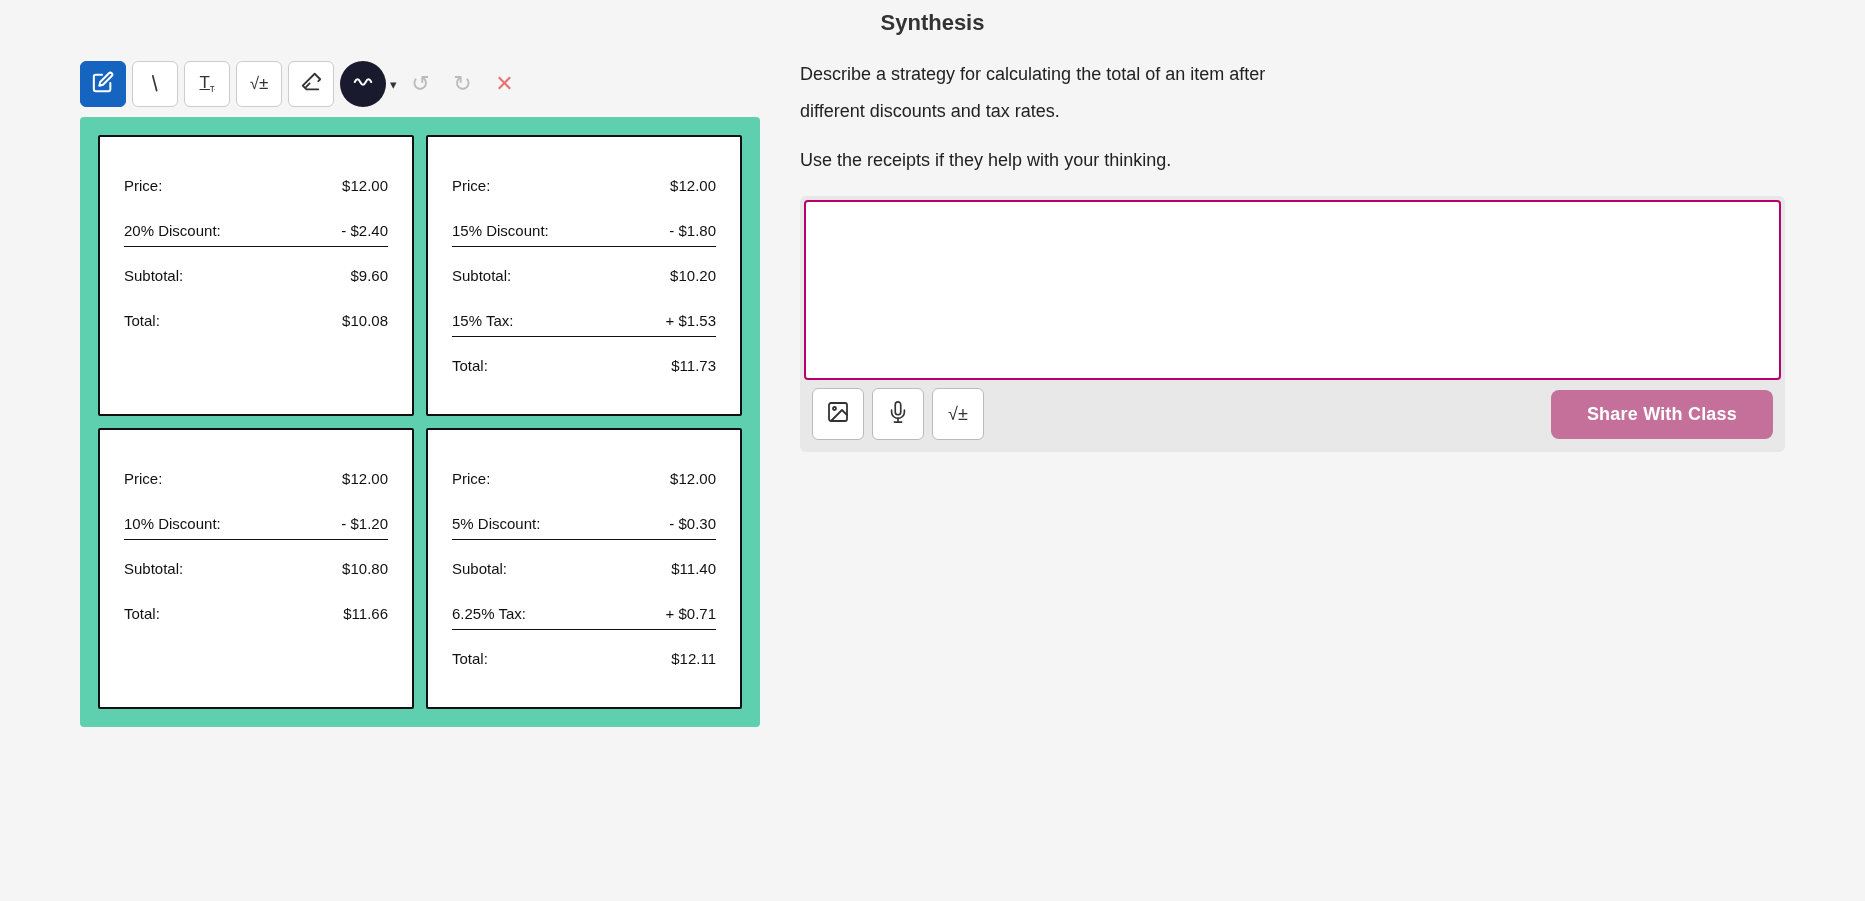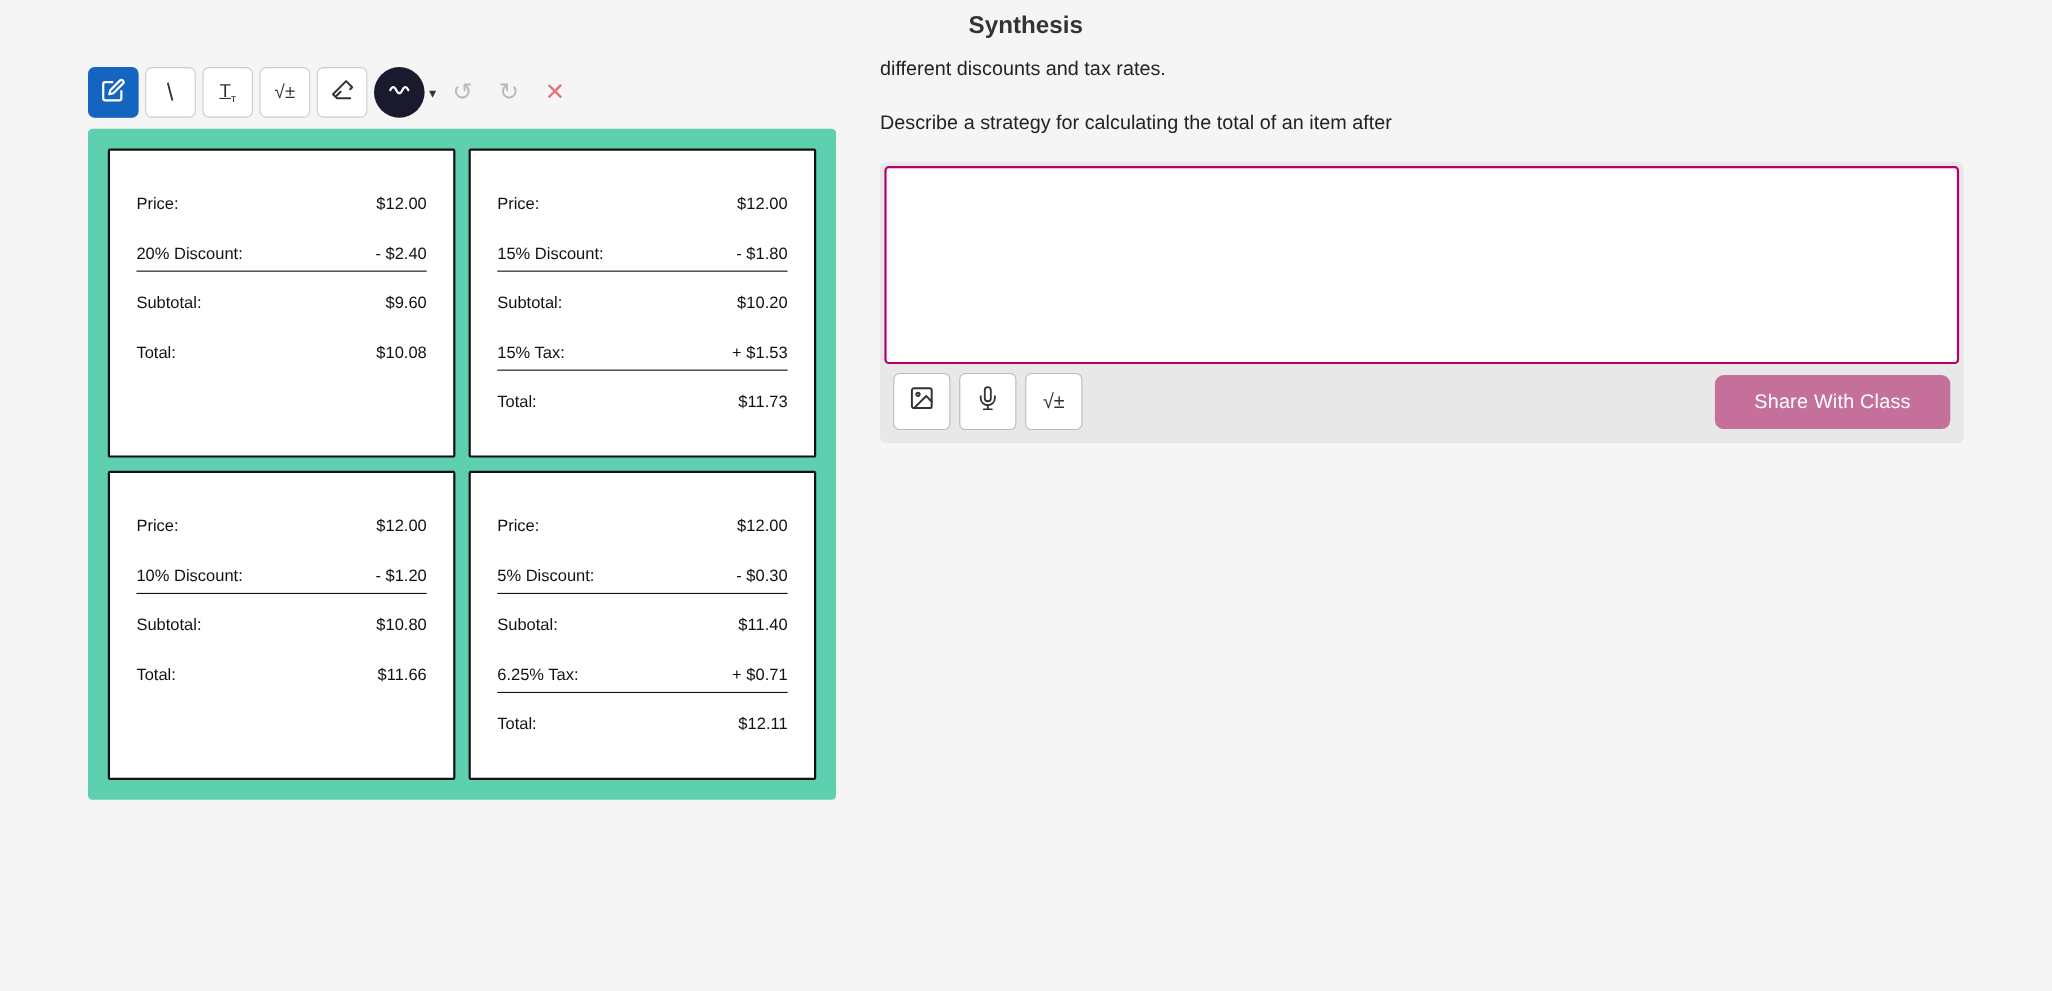--- a/index.html
+++ b/index.html
@@ -227,21 +227,21 @@
     }
 
     .share-btn {
       margin-left: auto;
       background: #c4709a;
       color: #fff;
       border: none;
       border-radius: 8px;
       padding: 14px 36px;
       font-size: 18px;
-      font-weight: 400;
+      font-weight: 700;
       cursor: pointer;
       letter-spacing: 0.2px;
     }
   </style>
 </head>
 <body>
 
 <div class="page-title">Synthesis</div>
 
 <div class="main-container">
@@ -376,22 +376,23 @@
         <div class="receipt-row">
           <span class="receipt-label">Total:</span>
           <span class="receipt-value">$12.11</span>
         </div>
       </div>
 
     </div>
   </div>
 
   <div class="right-panel">
+    <p class="instruction-text">Describe a strategy for calculating the total of an item after</p>
     <p class="instruction-text" style="margin-top:-12px;">different discounts and tax rates.</p>
-    <p class="instruction-text">Describe a strategy for calculating the total of an item after</p>
+    <p class="instruction-text">Use the receipts if they help with your thinking.</p>
 
     <div class="answer-box-wrapper">
       <textarea class="answer-textarea" style=""></textarea>
       <div class="answer-toolbar">
         <button class="answer-tool-btn">
           <span>
             <svg width="24" height="24" viewBox="0 0 24 24" fill="none" stroke="#333" stroke-width="1.8" stroke-linecap="round" stroke-linejoin="round">
               <rect x="3" y="3" width="18" height="18" rx="2" ry="2"></rect>
               <circle cx="8.5" cy="8.5" r="1.5"></circle>
               <polyline points="21 15 16 10 5 21"></polyline>

